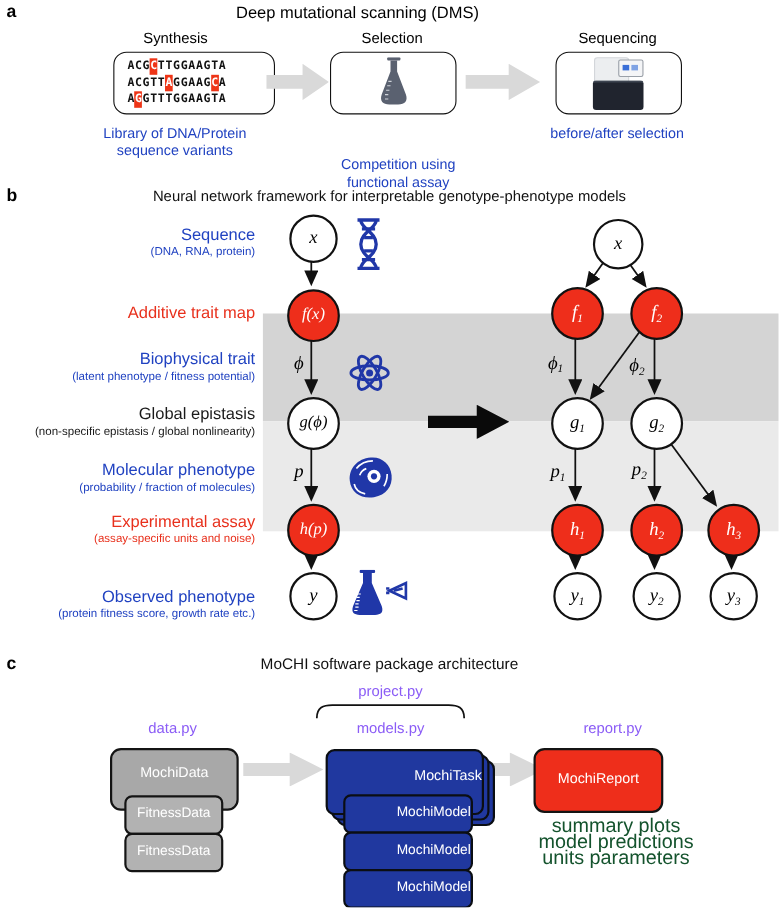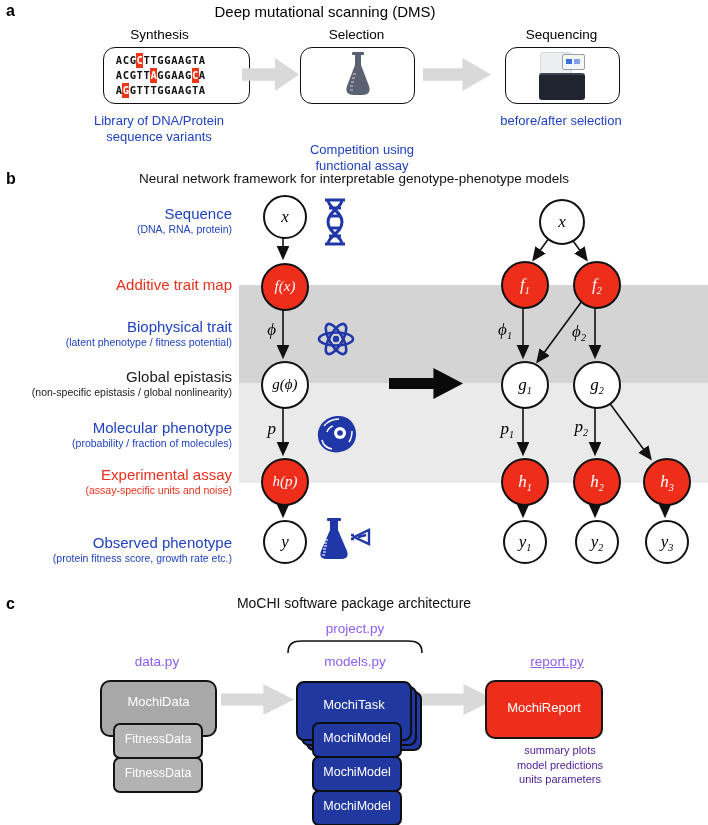--- a/index.html
+++ b/index.html
@@ -34,25 +34,25 @@
   .node sub, .elabel sub{font-size:0.6em;font-style:italic;vertical-align:-0.35em;}
   .elabel{position:absolute;font-family:"Liberation Serif","DejaVu Serif",serif;
           font-style:italic;font-size:17px;color:#000;width:40px;text-align:right;z-index:3;}
   .blackarrow{background:#0a0a0a;
           clip-path:polygon(0 32%,60% 32%,60% 0,100% 50%,60% 100%,60% 68%,0 68%);}
   .pylabel{font-size:13.5px;color:#8b5cf6;}
   .graybox{background:#a8a8a8;border:2px solid #141414;border-radius:10px;
            color:#fff;font-size:13px;text-align:center;}
   .graybox.lite{background:#b2b2b2;border-radius:7px;font-size:12.5px;}
   .bluebox{background:#20389f;border:2px solid #0b0e13;border-radius:8px;
-           color:#fff;font-size:13px;text-align:center;}
+           color:#fff;font-size:13px;text-align:right;padding-left:28px;}
   .bluebox.modelbox{border-radius:7px;font-size:12.5px;}
   .redbox{background:#ee2e1b;border:2px solid #141414;border-radius:10px;
           color:#fff;font-size:13px;text-align:center;}
-  .report-notes{font-size:11px;line-height:14.5px;color:#4c1d95;}
+  .report-notes{font-size:18px;line-height:14.5px;color:#14532d;}
   svg{position:absolute;left:0;top:0;z-index:2;}
   .icon{z-index:3;}
 </style>
 </head>
 <body>
 
 <div id="fig">
 
   <div class="abs band" style="top:285px;height:98px;background:#d4d4d4;z-index:1;"></div>
   <div class="abs band" style="top:383px;height:100px;background:#eaeaea;z-index:1;"></div>
@@ -294,21 +294,21 @@
     <span>p</span><sub>2</sub>
   </div>
 
   <div class="abs panel-letter" style="left:6px;top:595px;">c</div>
   <div class="abs ctr" style="left:0;top:595px;width:708px;font-size:14px;">MoCHI software package architecture</div>
 
   <div class="abs pylabel ctr" style="left:285px;top:621px;width:140px;">project.py</div>
 
   <div class="abs pylabel ctr" style="left:97px;top:654px;width:120px;">data.py</div>
   <div class="abs pylabel ctr" style="left:295px;top:654px;width:120px;">models.py</div>
-  <div class="abs pylabel ctr" style="left:497px;top:654px;width:120px;text-decoration:underline;">report.py</div>
+  <div class="abs pylabel ctr" style="left:497px;top:654px;width:120px;">report.py</div>
 
   <div class="abs graybox" style="left:100px;top:680px;width:113px;height:53px;line-height:40px;z-index:2;">MochiData</div>
   <div class="abs graybox lite" style="left:113px;top:723px;width:86px;height:32px;line-height:29px;z-index:3;">FitnessData</div>
   <div class="abs graybox lite" style="left:113px;top:757px;width:86px;height:32px;line-height:29px;z-index:3;">FitnessData</div>
 
   <div class="abs bluebox" style="left:306px;top:691px;width:112px;height:56px;z-index:1;"></div>
   <div class="abs bluebox" style="left:301px;top:686px;width:112px;height:56px;z-index:2;"></div>
   <div class="abs bluebox" style="left:296px;top:681px;width:112px;height:56px;line-height:44px;z-index:3;">MochiTask</div>
   <div class="abs bluebox modelbox" style="left:312px;top:722px;width:86px;height:32px;line-height:29px;z-index:4;">MochiModel</div>
   <div class="abs bluebox modelbox" style="left:312px;top:756px;width:86px;height:32px;line-height:29px;z-index:4;">MochiModel</div>

